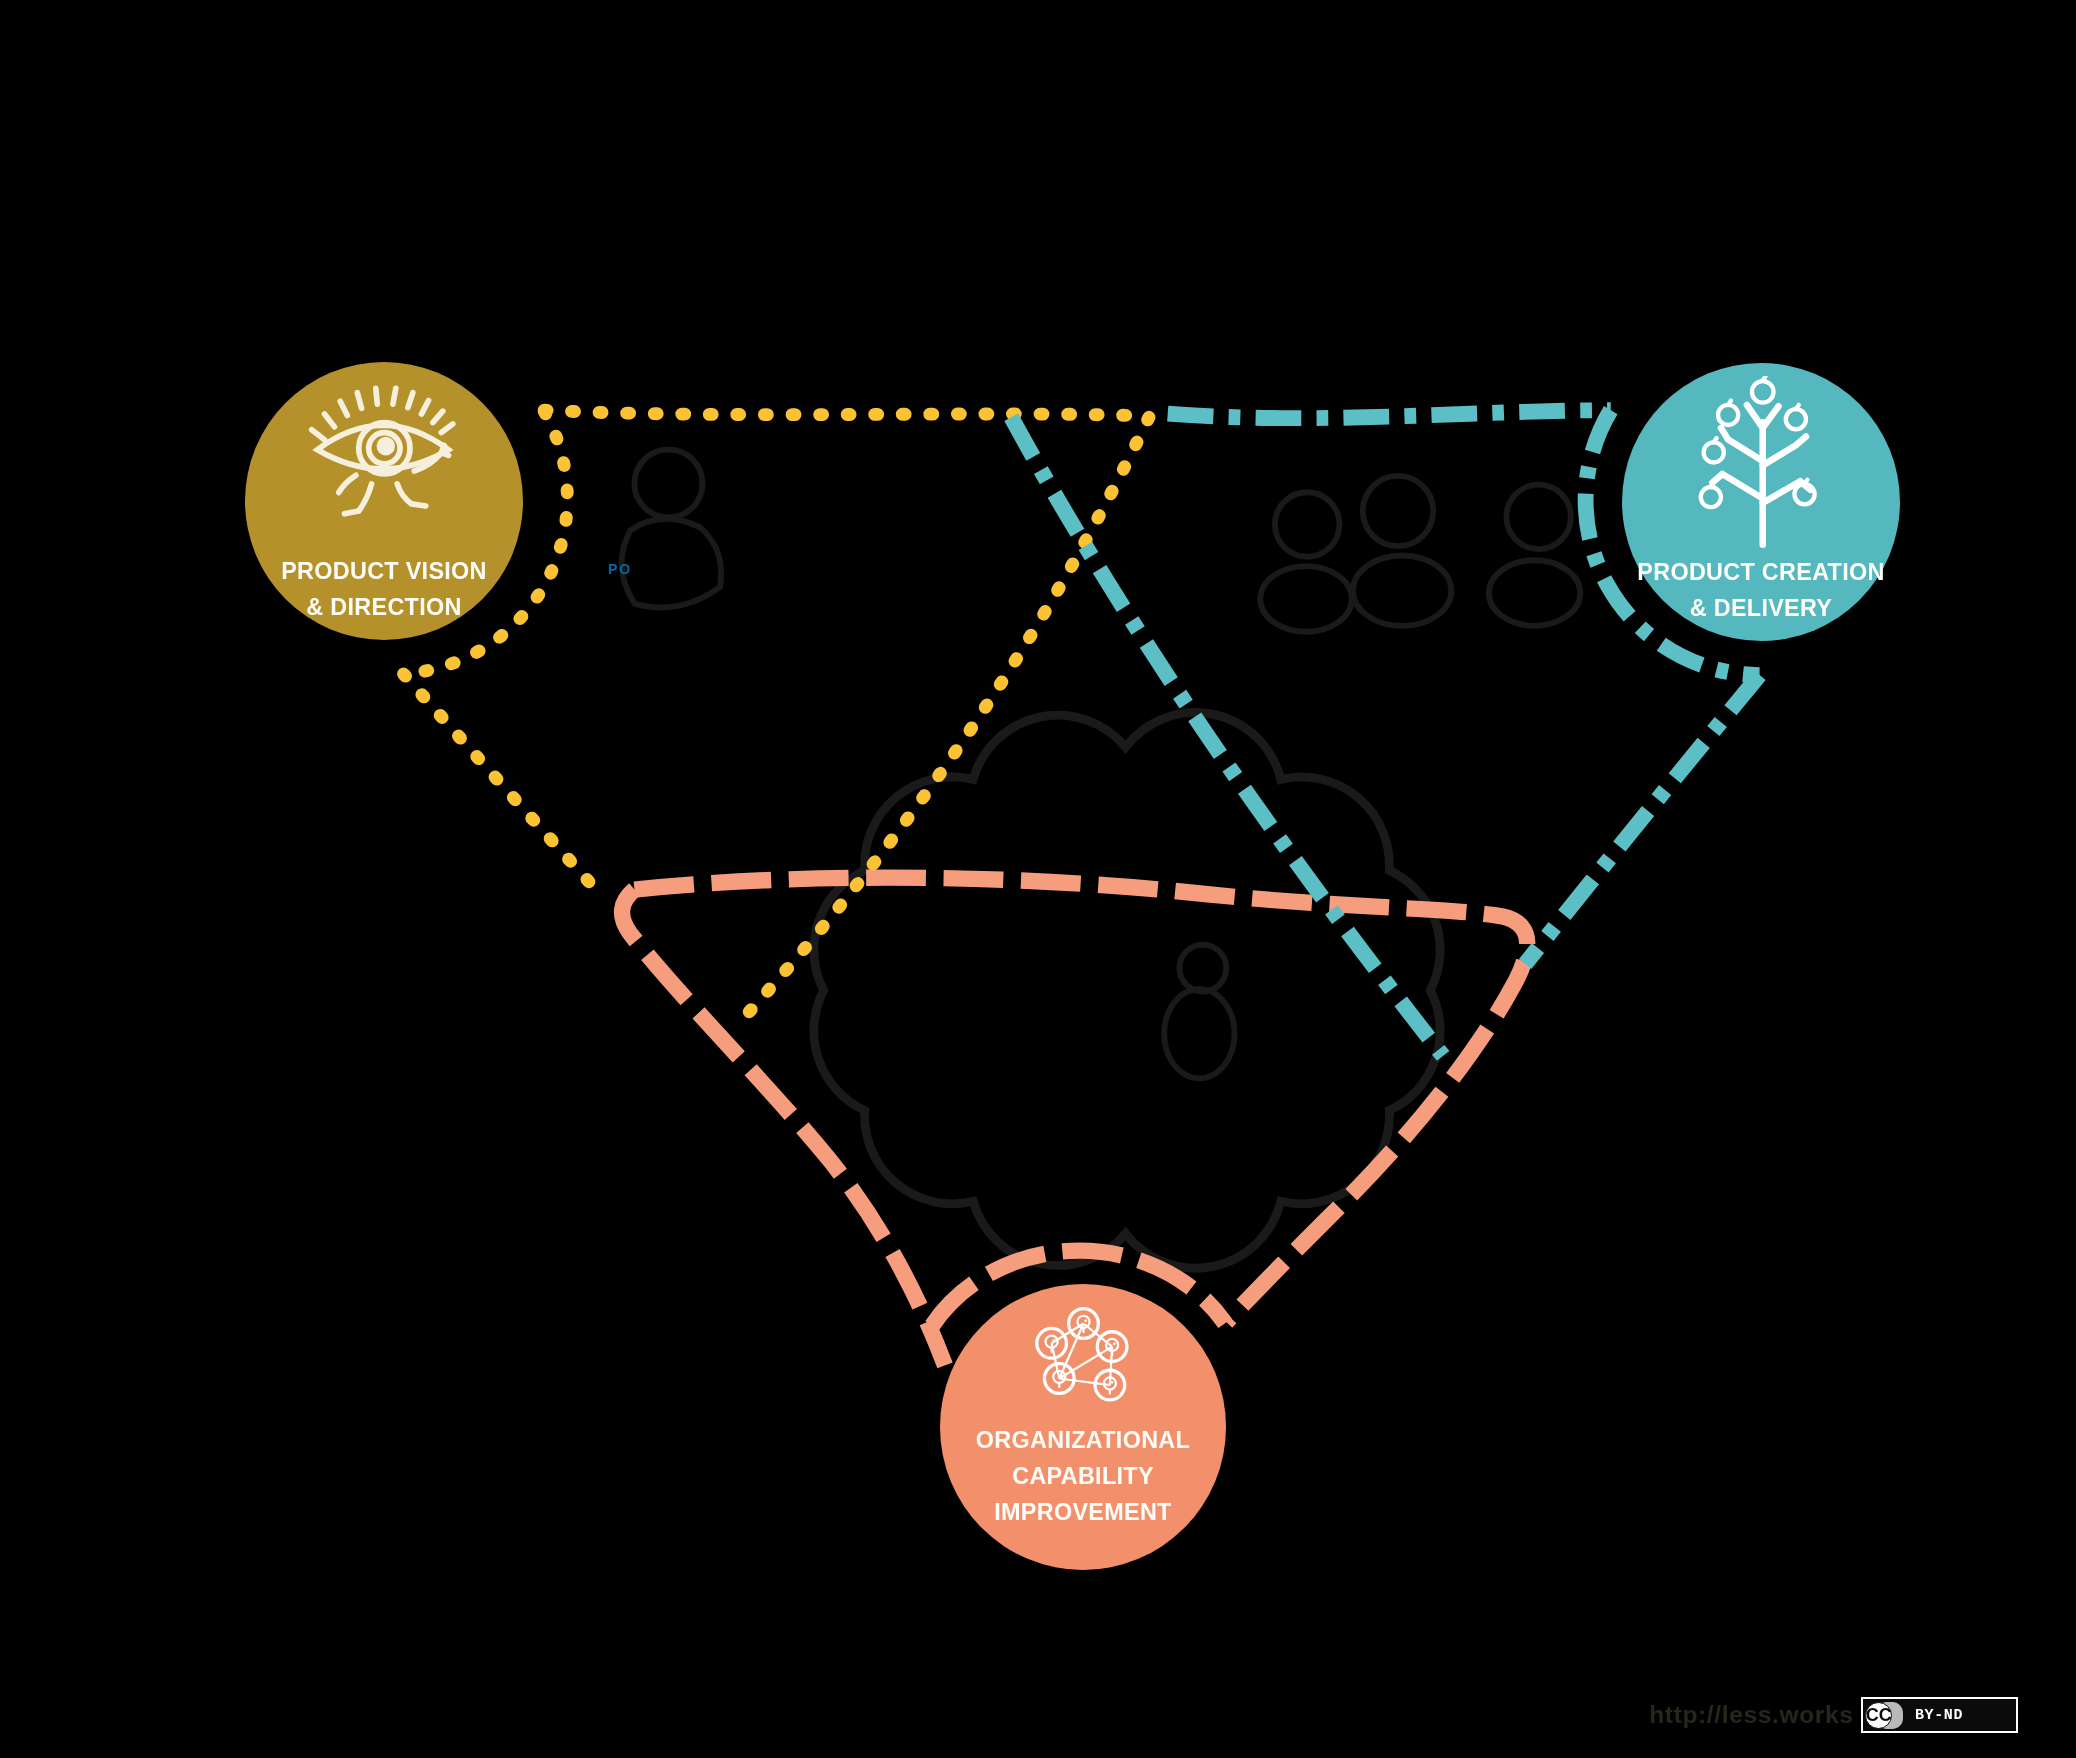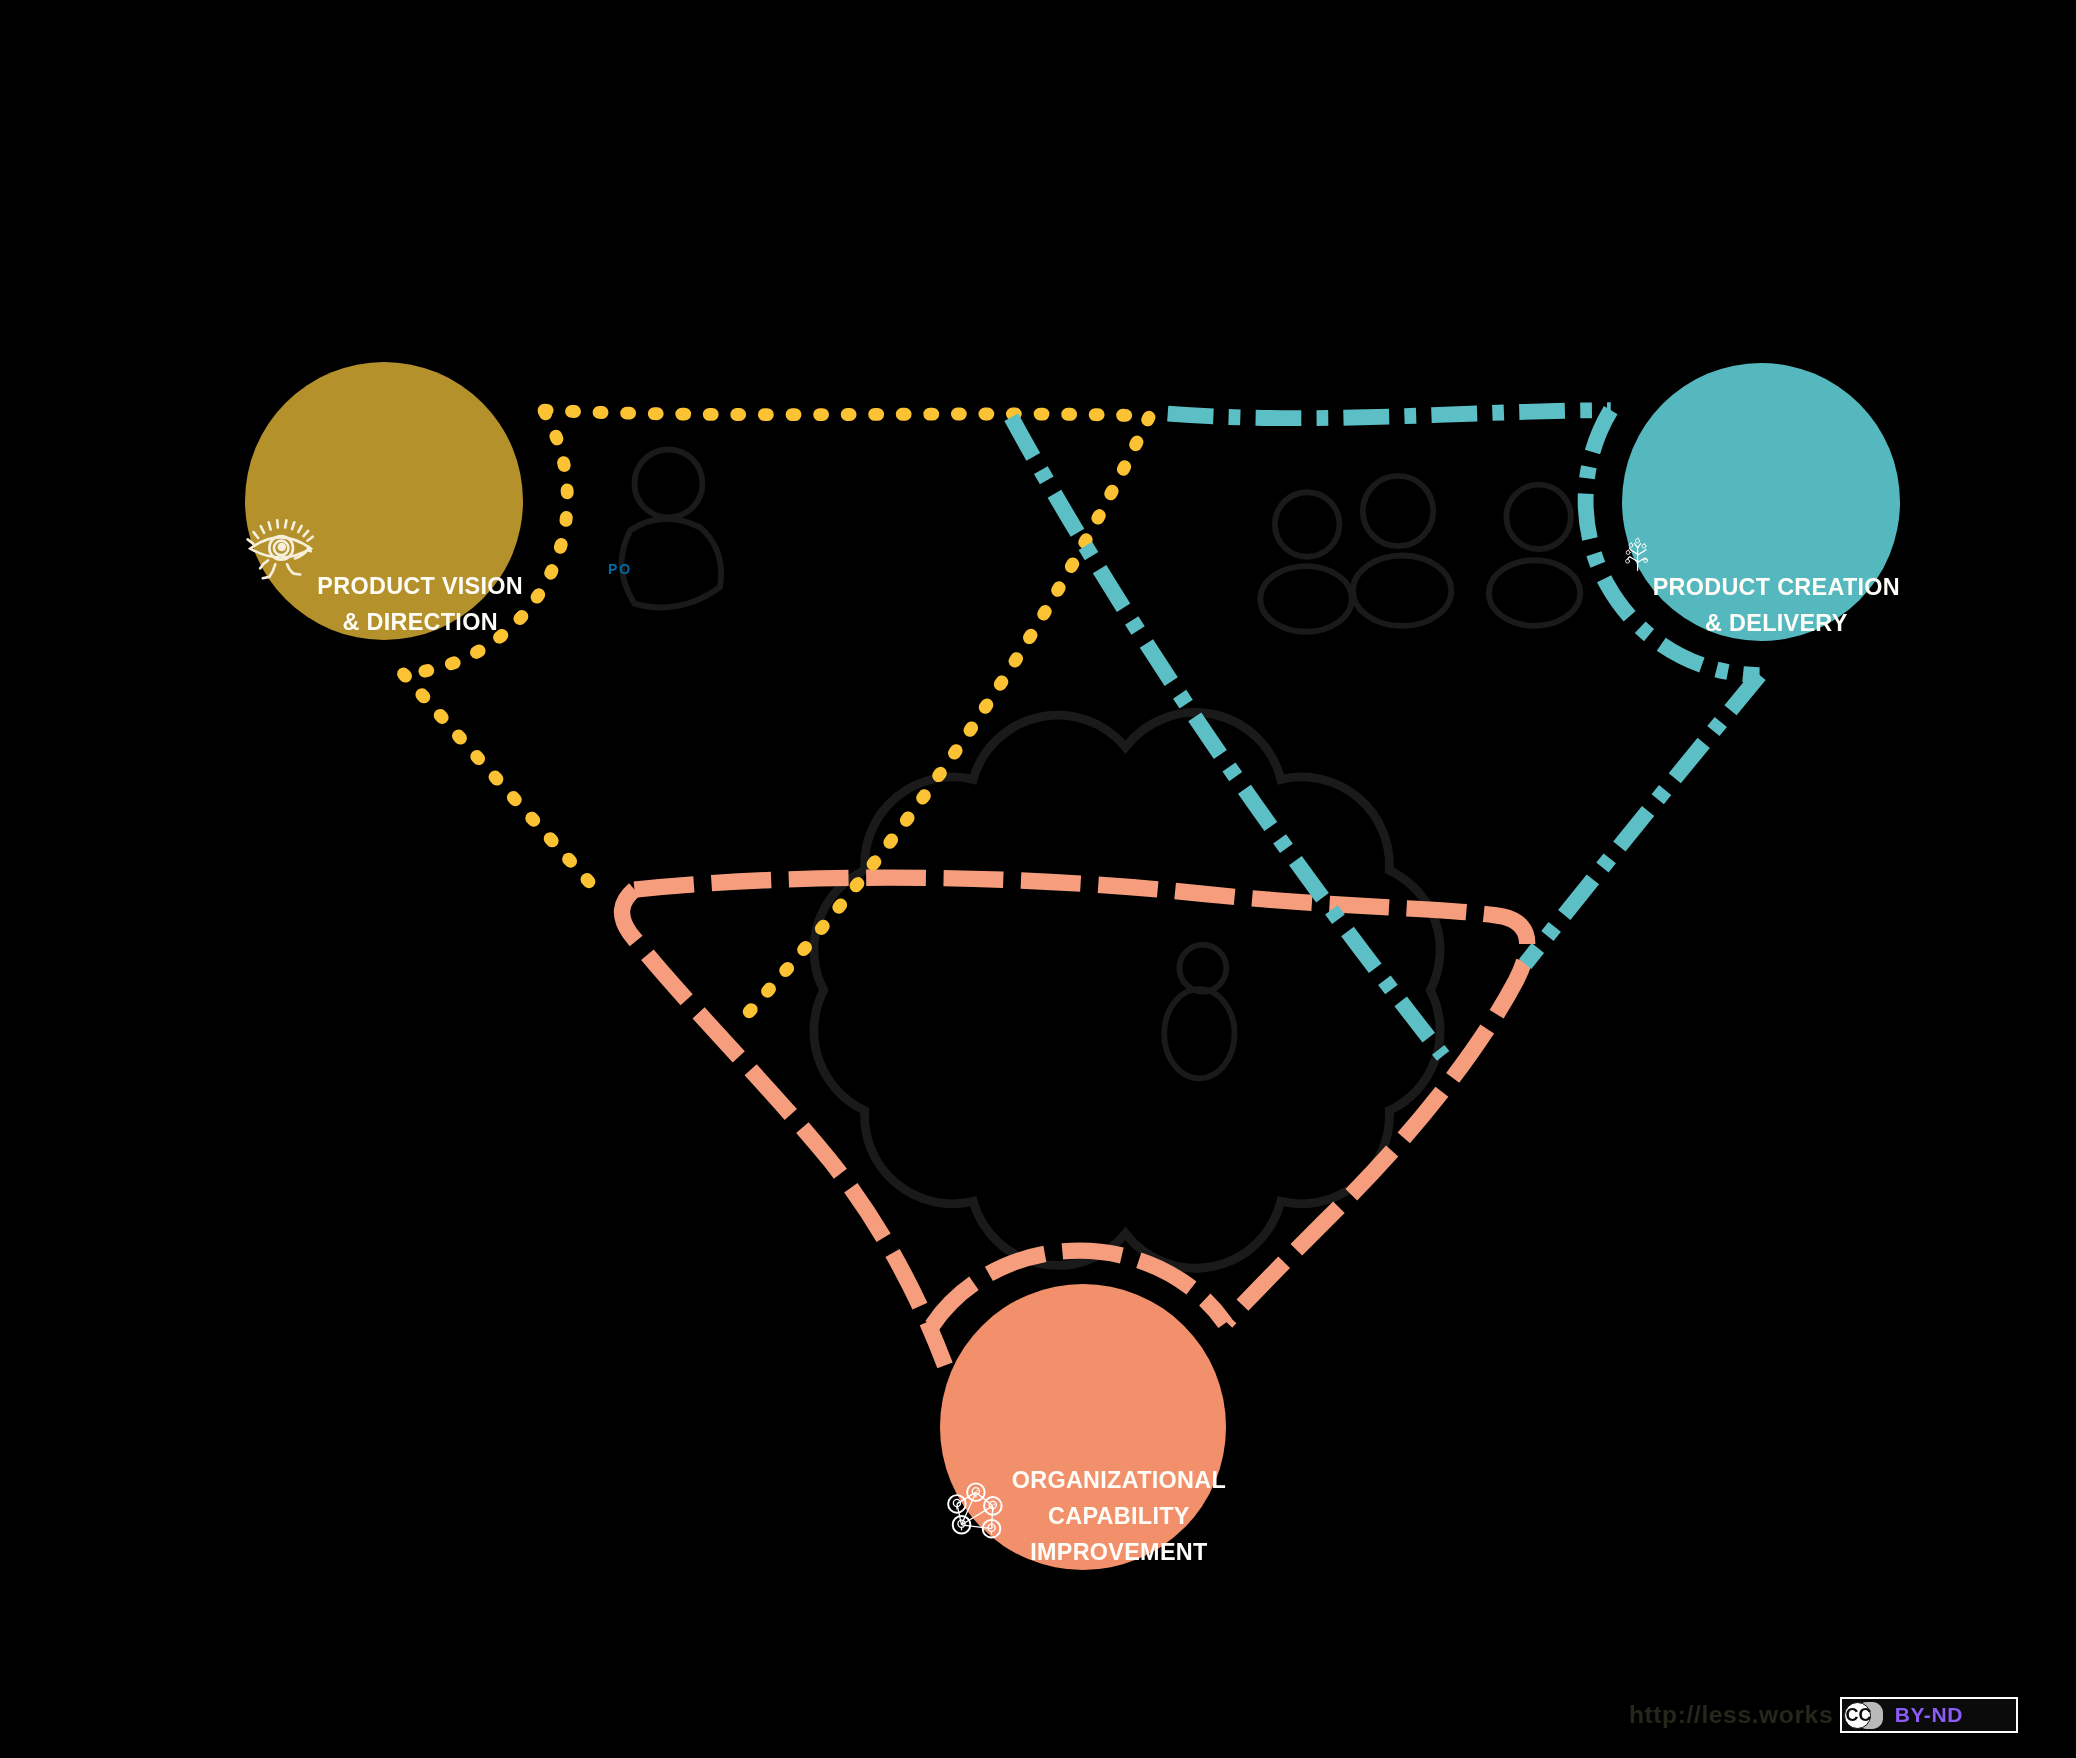--- a/index.html
+++ b/index.html
@@ -10,42 +10,42 @@
   }
   html,body{margin:0;padding:0;background:#000;}
   .stage{position:relative;width:2077px;height:1758px;background:var(--background);
          overflow:hidden;font-family:"Liberation Sans",sans-serif;}
   .lines{position:absolute;left:0;top:0;width:2077px;height:1758px;}
   .sketch{stroke:var(--sketch-line);fill:none;stroke-width:10;stroke-linecap:round;}
   .cloud{stroke:var(--sketch-line);fill:none;stroke-width:15;}
   .y{stroke:var(--yellow-line);fill:none;stroke-width:22;stroke-linecap:round;stroke-dasharray:5 42;}
   .t{stroke:var(--teal-line);fill:none;stroke-width:27;stroke-linecap:butt;stroke-dasharray:78 26 20 26;}
   .c{stroke:var(--coral-line);fill:none;stroke-width:28;stroke-linecap:butt;stroke-dasharray:102 30;}
-  .node{position:absolute;border-radius:50%;display:flex;flex-direction:row;align-items:flex-end;}
+  .node{position:absolute;border-radius:50%;display:flex;flex-direction:column;align-items:center;}
   .node-gold{left:245px;top:362px;width:278px;height:278px;background:var(--gold-circle);}
   .node-teal{left:1622px;top:363px;width:278px;height:278px;background:var(--teal-circle);}
   .node-coral{left:940px;top:1284px;width:286px;height:286px;background:var(--coral-circle);}
   .icon{display:block;}
   .gold-ic{color:var(--icon-cream);margin-top:15.2px;height:171px;}
   .teal-ic{color:var(--icon-white);margin-top:13px;height:173px;}
   .coral-ic{color:var(--icon-white);margin-top:23.4px;height:110px;}
   .label{margin-top:4.7px;text-align:center;color:var(--label-text);font-weight:700;
          font-size:23.4px;line-height:36px;letter-spacing:0.3px;}
   .label span{display:block;white-space:nowrap;}
   .po{position:absolute;left:608px;top:561px;color:#0369a1;font-weight:700;font-size:14px;letter-spacing:1.8px;}
   .footer{position:absolute;top:1697px;right:59px;display:flex;align-items:center;gap:7px;}
   .url{font-size:24.6px;font-weight:700;color:var(--url-text);letter-spacing:0.6px;}
   .badge{display:flex;align-items:center;gap:8.2px;height:32px;border:2.3px solid #ffffff;
          background:#0b0b0b;padding:0 53px 0 2.3px;box-sizing:content-box;}
   .ccwrap{position:relative;width:42px;height:27px;}
   .crescent{position:absolute;left:11.7px;top:0;width:27px;height:27px;border-radius:40%;background:#b9b9b9;}
   .ccmark{position:absolute;left:0;top:0;width:27px;height:27px;border-radius:50%;background:#ffffff;
           color:#0b0b0b;font-weight:700;font-size:18px;display:grid;place-items:center;
           border:1.8px solid #0b0b0b;box-sizing:border-box;}
-  .terms{color:#8b5cf6;font-weight:700;font-size:21px;letter-spacing:0.6px;}
+  .terms{color:#ffffff;font-weight:700;font-size:15px;letter-spacing:0.6px;font-family:Liberation Mono, monospace;}
 </style>
 </head>
 <body>
 
 <div class="stage">
 
   <svg class="lines" viewBox="0 0 3543 3000" aria-hidden="true">
 
     <g>
       <path class="cloud" d="M 2440 1690

